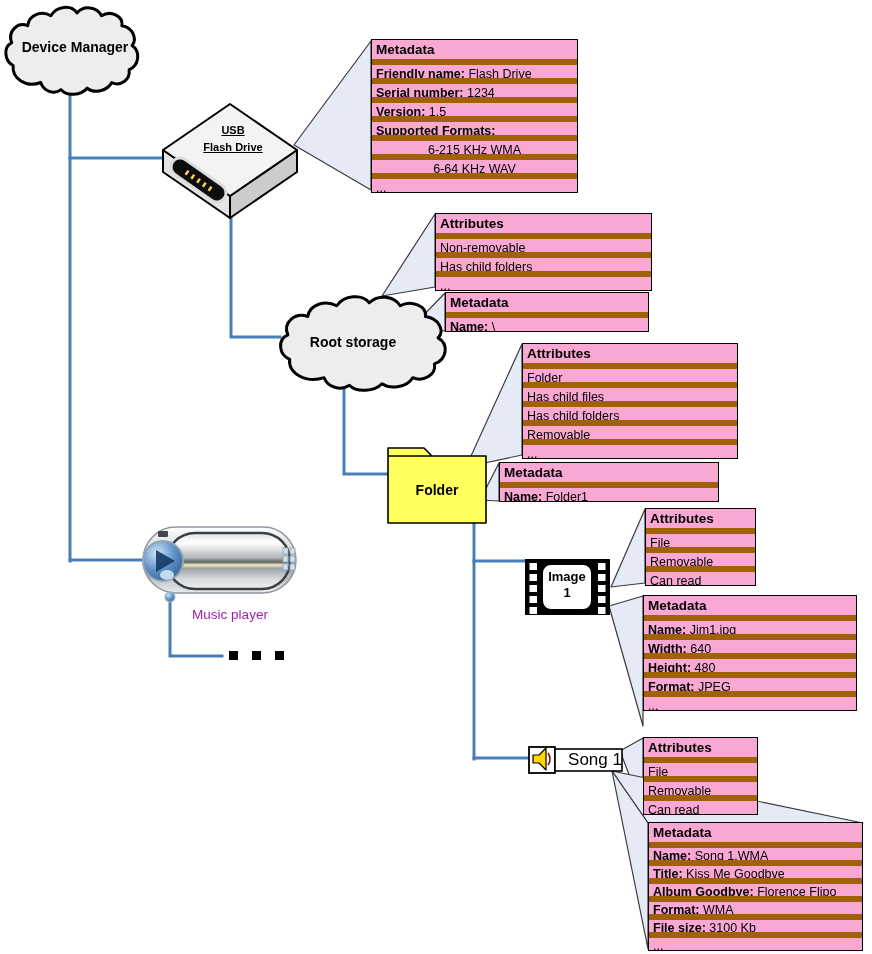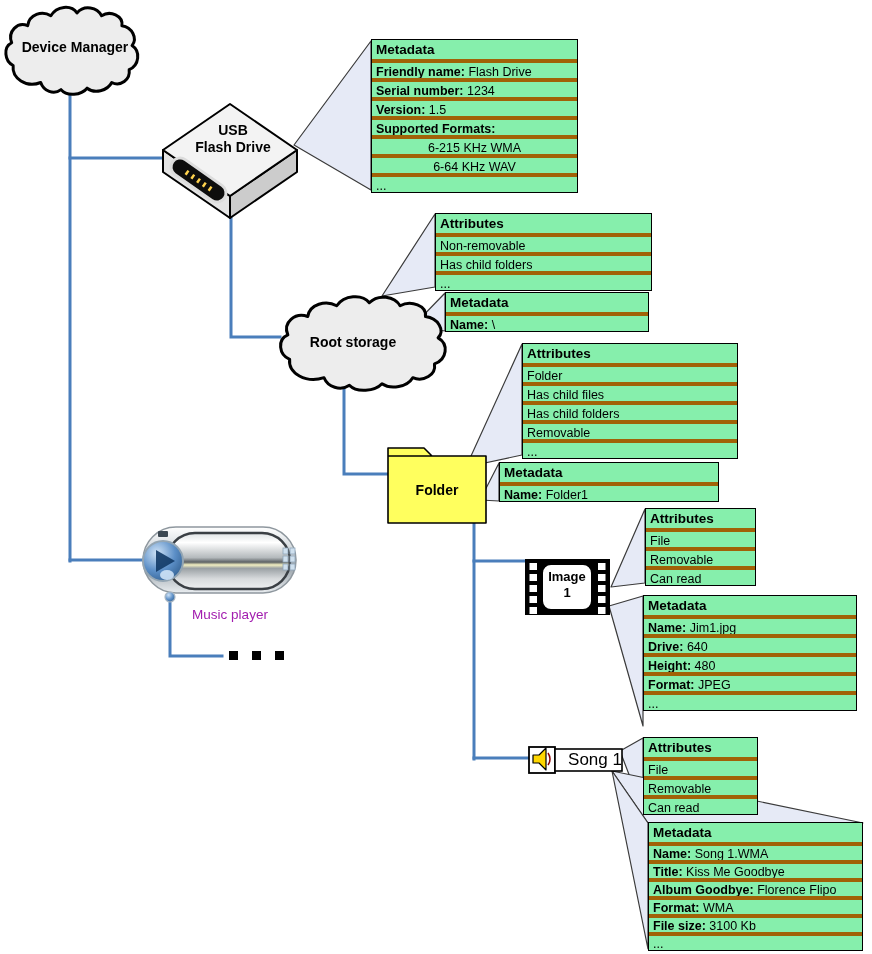--- a/index.html
+++ b/index.html
@@ -1,22 +1,22 @@
 <!DOCTYPE html>
 <html><head>
 <meta charset="utf-8">
 <style>
   html,body{margin:0;padding:0;background:#fff;}
   #stage{position:relative;width:872px;height:954px;background:#fff;
          font-family:"Liberation Sans",sans-serif;color:#000;overflow:hidden;}
   #diagram-svg{position:absolute;left:0;top:0;z-index:1;}
-  .dtable{position:absolute;z-index:2;background:#86efac;border:1.5px solid #000;box-sizing:border-box;}
+  .dtable{position:absolute;z-index:2;background:#f9a8d4;border:1.5px solid #000;box-sizing:border-box;}
   .dtable .th{font-weight:bold;font-size:13.5px;height:19px;line-height:19px;padding:0 4px;
               white-space:nowrap;overflow:hidden;box-sizing:border-box;}
-  .dtable .tr{font-size:12.5px;height:19px;line-height:18px;border-top:4px solid #a16207;
+  .dtable .tr{font-size:12.5px;height:19px;line-height:18px;border-top:6px solid #a16207;
               padding:0 4px;white-space:nowrap;overflow:hidden;box-sizing:border-box;}
   .dtable.compact .tr{height:18px;line-height:17px;}
   .dtable .tr.center{text-align:center;}
   .dtable .b{font-weight:bold;}
   .nodelabel{position:absolute;z-index:3;text-align:center;}
   .bold{font-weight:bold;}
 </style>
 </head>
 <body>
 
@@ -180,21 +180,21 @@
     </div>
 <div class="dtable" style="left:645px;top:508px;width:111px;">
       <div class="th">Attributes</div>
       <div class="tr">File</div>
       <div class="tr">Removable</div>
       <div class="tr">Can read</div>
     </div>
 <div class="dtable" style="left:643px;top:595px;width:214px;">
       <div class="th">Metadata</div>
       <div class="tr"><span class="b">Name:</span> Jim1.jpg</div>
-      <div class="tr"><span class="b">Drive:</span> 640</div>
+      <div class="tr"><span class="b">Width:</span> 640</div>
       <div class="tr"><span class="b">Height:</span> 480</div>
       <div class="tr"><span class="b">Format:</span> JPEG</div>
       <div class="tr">...</div>
     </div>
 <div class="dtable" style="left:643px;top:737px;width:115px;">
       <div class="th">Attributes</div>
       <div class="tr">File</div>
       <div class="tr">Removable</div>
       <div class="tr">Can read</div>
     </div>
@@ -202,21 +202,21 @@
       <div class="th">Metadata</div>
       <div class="tr"><span class="b">Name:</span> Song 1.WMA</div>
       <div class="tr"><span class="b">Title:</span> Kiss Me Goodbye</div>
       <div class="tr"><span class="b">Album Goodbye:</span> Florence Flipo</div>
       <div class="tr"><span class="b">Format:</span> WMA</div>
       <div class="tr"><span class="b">File size:</span> 3100 Kb</div>
       <div class="tr">...</div>
     </div>
 
 <div class="nodelabel bold" style="left:10px;top:39px;width:130px;font-size:14px;">Device Manager</div>
-<div class="nodelabel bold" style="left:183px;top:122px;width:100px;font-size:14px;line-height:17px;">
+<div class="nodelabel bold" style="left:183px;top:122px;width:100px;font-size:11px;line-height:17px;text-decoration:underline;">
   <div>USB</div>
   <div>Flash Drive</div>
 </div>
 <div class="nodelabel bold" style="left:283px;top:334px;width:140px;font-size:14px;">Root storage</div>
 <div class="nodelabel bold" style="left:390px;top:482px;width:94px;font-size:14px;">Folder</div>
 <div class="nodelabel bold" style="left:542px;top:569px;width:50px;font-size:13px;line-height:16px;">
   <div>Image</div>
   <div>1</div>
 </div>
 <div class="nodelabel" style="left:555px;top:749px;width:80px;height:22px;line-height:22px;font-size:17px;">Song 1</div>

